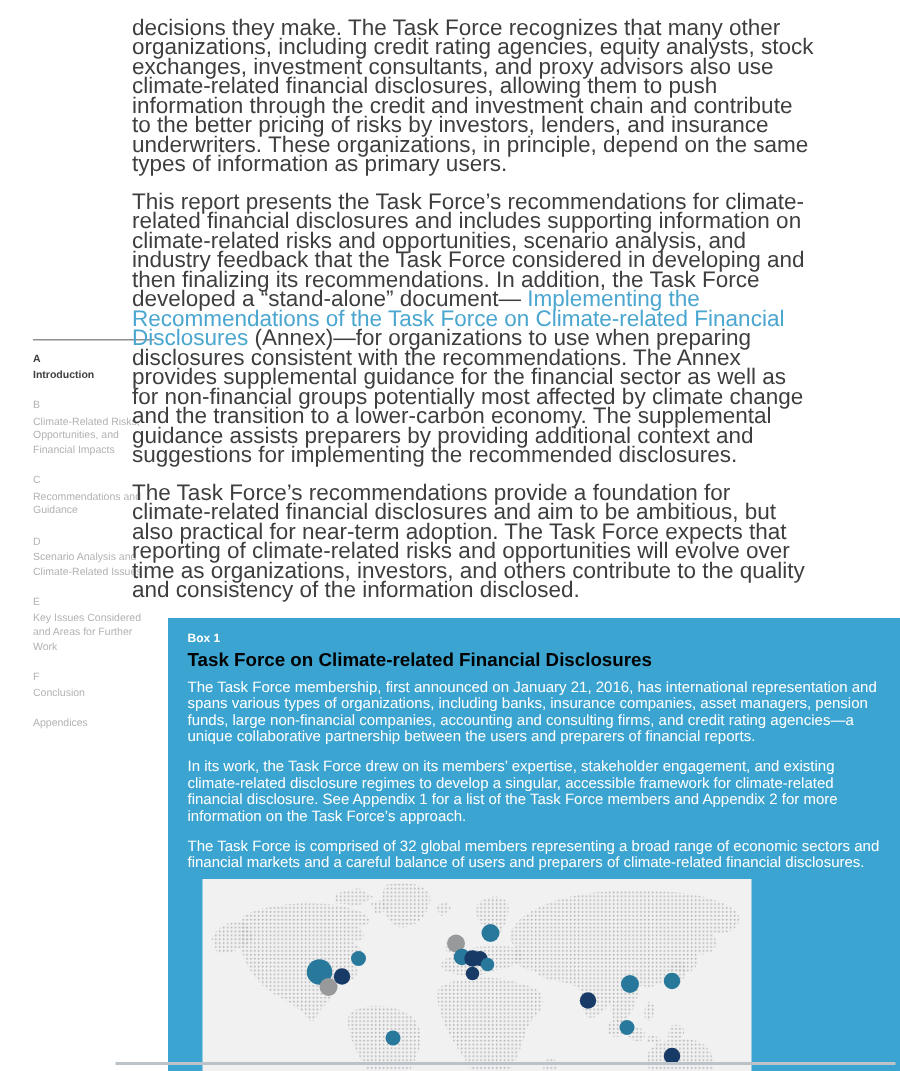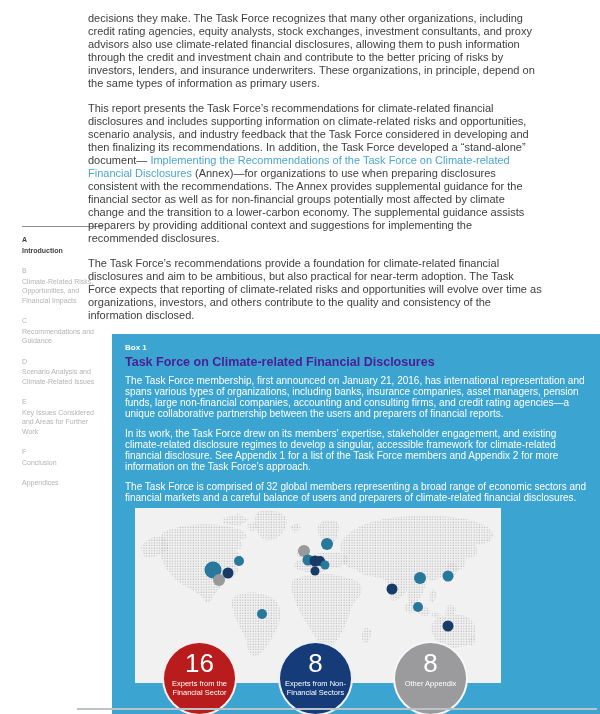--- a/index.html
+++ b/index.html
@@ -8,28 +8,28 @@
 
   
   .sidebar { position:absolute; left:22px; top:226px; width:78px; }
   .toc-rule { width:81px; height:1px; background:#8f8f8f; margin-bottom:8px; }
   .toc-item { margin-bottom:11px; font-size:7px; line-height:9.5px; color:#b3b3b6; cursor:pointer; }
   .toc-item .letter { margin-bottom:1px; }
   .toc-item.active { color:#3e3e40; font-weight:bold; }
 
   
   .content { position:absolute; left:88px; top:12px; width:455px; }
-  .body-text { font-size:11px; line-height:13px; color:#3e3e40; margin-bottom:12px; }
+  .body-text { font-size:15px; line-height:13px; color:#3e3e40; margin-bottom:12px; }
   .doc-link { color:#4ba6d0; text-decoration:none; cursor:pointer; }
 
   
   .box1 { position:relative; margin-left:24px; margin-top:4px; width:488px; height:400px;
           background:#3ba4d0; padding:9px 13px 0 13px; }
   .box-label { color:#fff; font-size:8px; font-weight:bold; margin-bottom:3px; }
-  .box-title { color:#4c1d95; font-size:12.5px; font-weight:bold; margin-bottom:6px; }
+  .box-title { color:#000000; font-size:12.5px; font-weight:bold; margin-bottom:6px; }
   .box-text  { color:#fff; font-size:10px; line-height:11px; margin-bottom:9px; }
 
   
   .map-panel { position:absolute; left:23px; top:174px; width:366px; height:175px;
                background:#f1f1f2; }
   .map-panel svg { display:block; }
 
   
   .stat-circle { position:absolute; top:133px; width:75px; height:75px; border-radius:50%;
                  border:2px solid rgba(255,255,255,0.92); color:#fff; text-align:center; }

